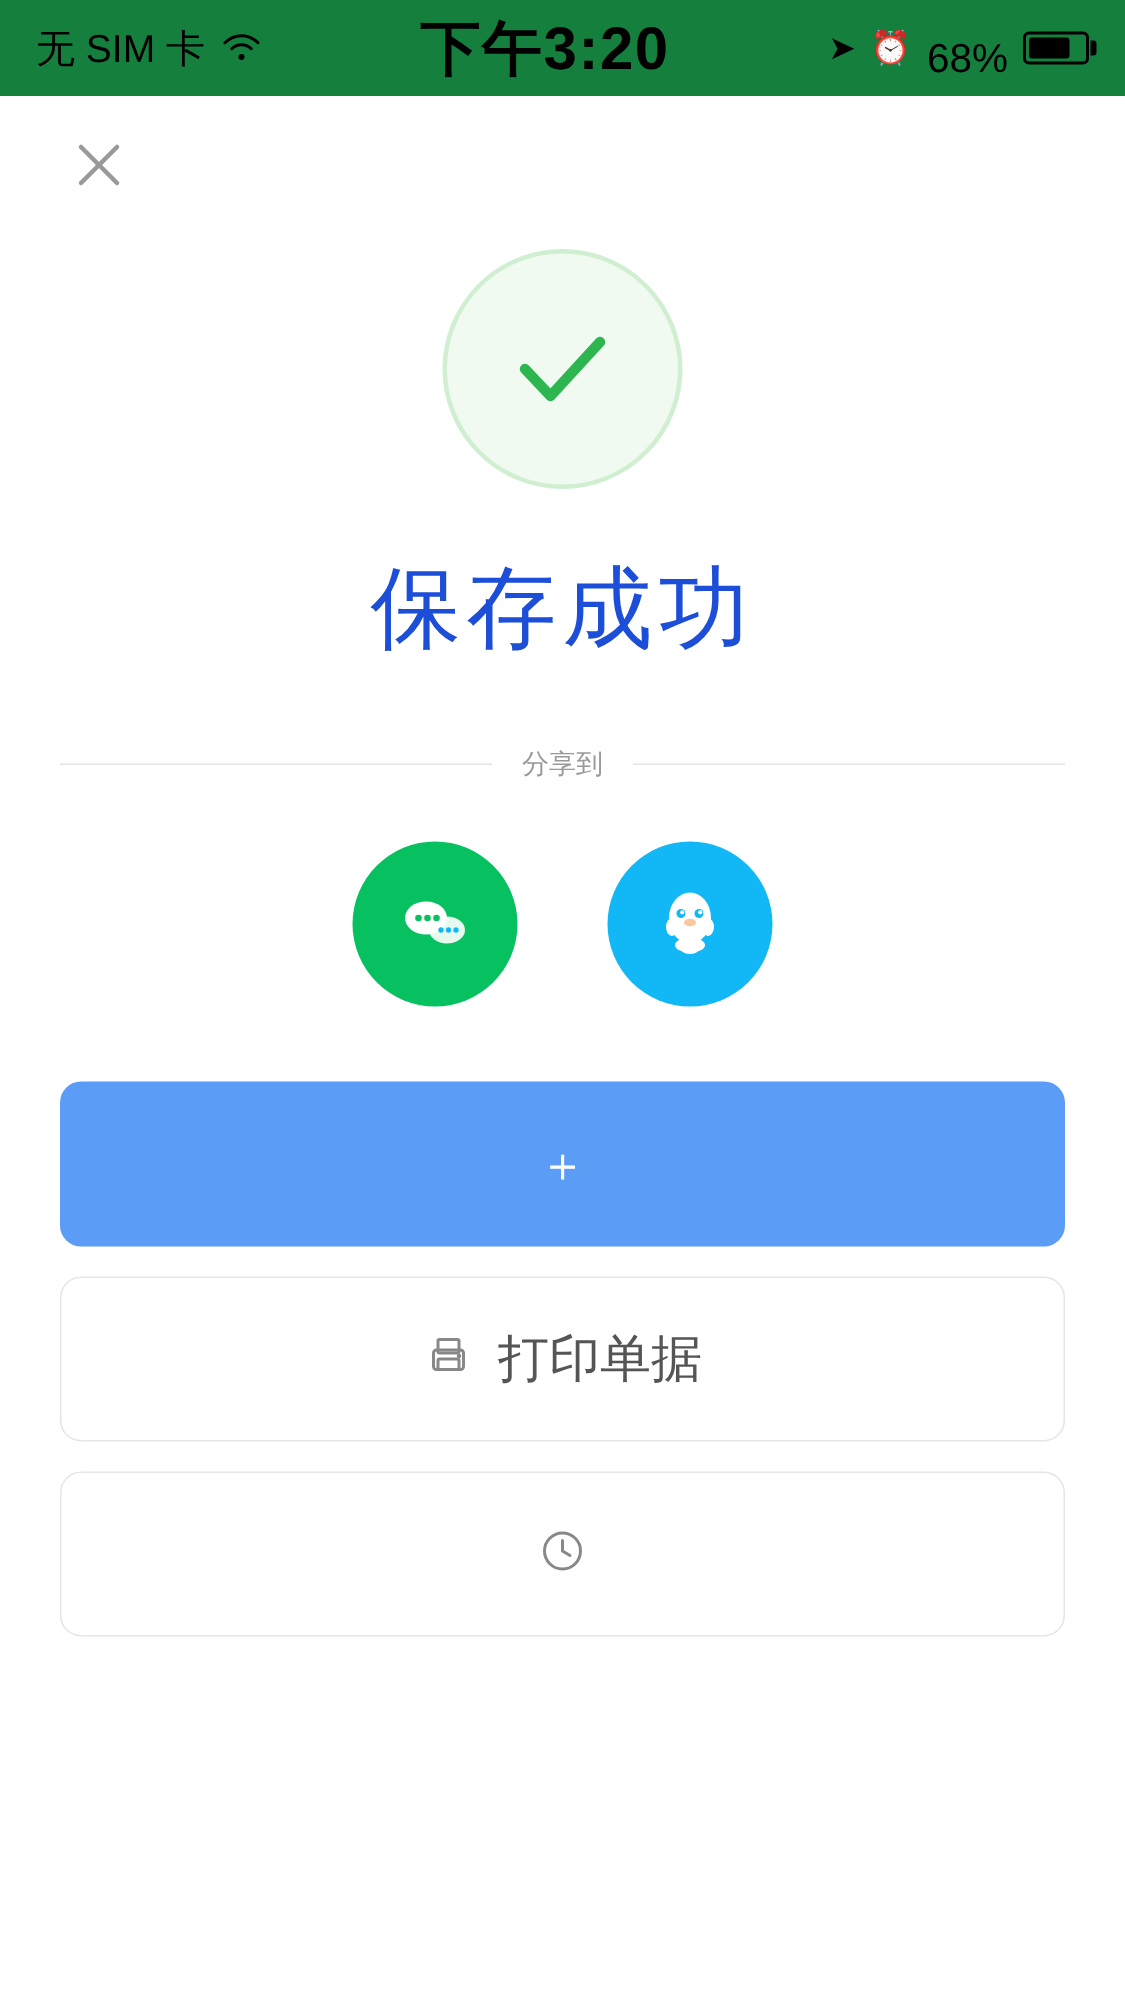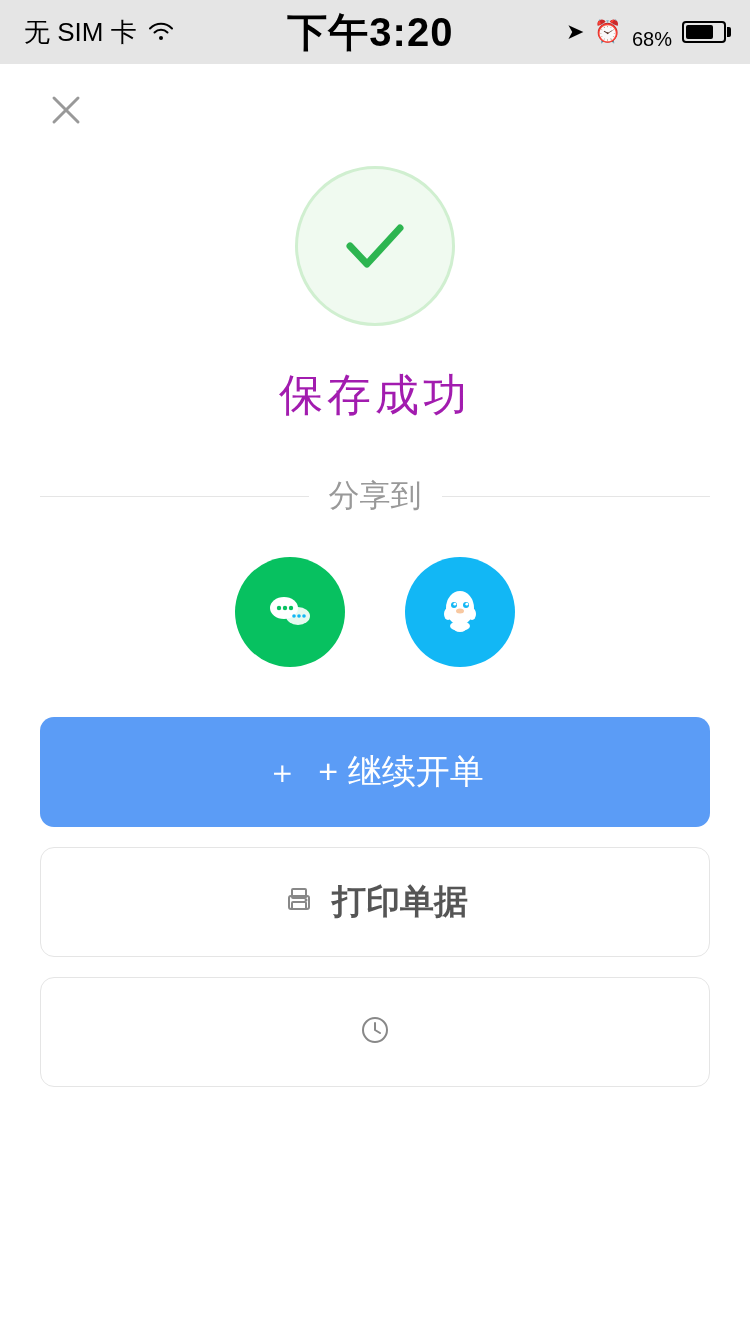--- a/index.html
+++ b/index.html
@@ -15,21 +15,21 @@
     }
 
     
     .status-bar {
       width: 100%;
       height: 64px;
       display: flex;
       align-items: center;
       justify-content: space-between;
       padding: 0 24px;
-      background: #e5e5e5;
+      background: #15803d;
     }
 
     .status-left {
       display: flex;
       align-items: center;
       gap: 10px;
       font-size: 26px;
       color: #000;
       font-weight: 500;
     }
@@ -43,21 +43,21 @@
 
     .status-right {
       display: flex;
       align-items: center;
       gap: 10px;
       font-size: 24px;
       color: #000;
     }
 
     .battery-text {
-      font-size: 20px;
+      font-size: 27px;
       font-weight: 500;
       margin-top: 14px;
     }
 
     .battery-icon {
       width: 44px;
       height: 22px;
       border: 2px solid #000;
       border-radius: 4px;
       position: relative;
@@ -121,23 +121,23 @@
       border-radius: 50%;
       background: #f0faf0;
       border: 3px solid #d0efd0;
       display: flex;
       align-items: center;
       justify-content: center;
       margin-bottom: 40px;
     }
 
     .success-title {
-      font-size: 44px;
+      font-size: 60px;
       font-weight: 500;
-      color: #a21caf;
+      color: #1d4ed8;
       letter-spacing: 4px;
     }
 
     
     .share-section {
       width: 100%;
       margin-bottom: 50px;
     }
 
     .share-divider {
@@ -149,21 +149,21 @@
 
     .share-divider::before,
     .share-divider::after {
       content: '';
       flex: 1;
       height: 1px;
       background: #e5e5e5;
     }
 
     .share-label {
-      font-size: 31px;
+      font-size: 18px;
       color: #999;
       white-space: nowrap;
     }
 
     .share-icons {
       display: flex;
       justify-content: center;
       gap: 60px;
     }
 
@@ -214,21 +214,21 @@
     .btn-primary {
       background: #5b9cf6;
       color: #fff;
       font-weight: 500;
     }
 
     .btn-secondary {
       background: #fff;
       color: #555;
       border: 1.5px solid #e5e5e5;
-      font-weight: 700;
+      font-weight: 400;
     }
 
     .btn-icon {
       font-size: 32px;
       line-height: 1;
     }
   </style>
 </head>
 <body>
 
@@ -311,21 +311,20 @@
           </svg>
         </div>
       </div>
     </div>
   </div>
 
   <div class="action-buttons">
 
     <button class="action-btn btn-primary">
       <span class="btn-icon">＋</span>
-      <span style="margin-left:4px;">+ 继续开单</span>
     </button>
 
     <button class="action-btn btn-secondary">
       <span class="btn-icon">
         <svg width="34" height="34" viewBox="0 0 34 34" fill="none" xmlns="http://www.w3.org/2000/svg">
           <rect x="7" y="13" width="20" height="13" rx="2" stroke="#888" stroke-width="2" fill="none"></rect>
           <rect x="10" y="6" width="14" height="9" rx="1" stroke="#888" stroke-width="2" fill="none"></rect>
           <rect x="10" y="19" width="14" height="7" rx="1" stroke="#888" stroke-width="2" fill="none"></rect>
           <circle cx="24" cy="17" r="1.5" fill="#888"></circle>
         </svg>

